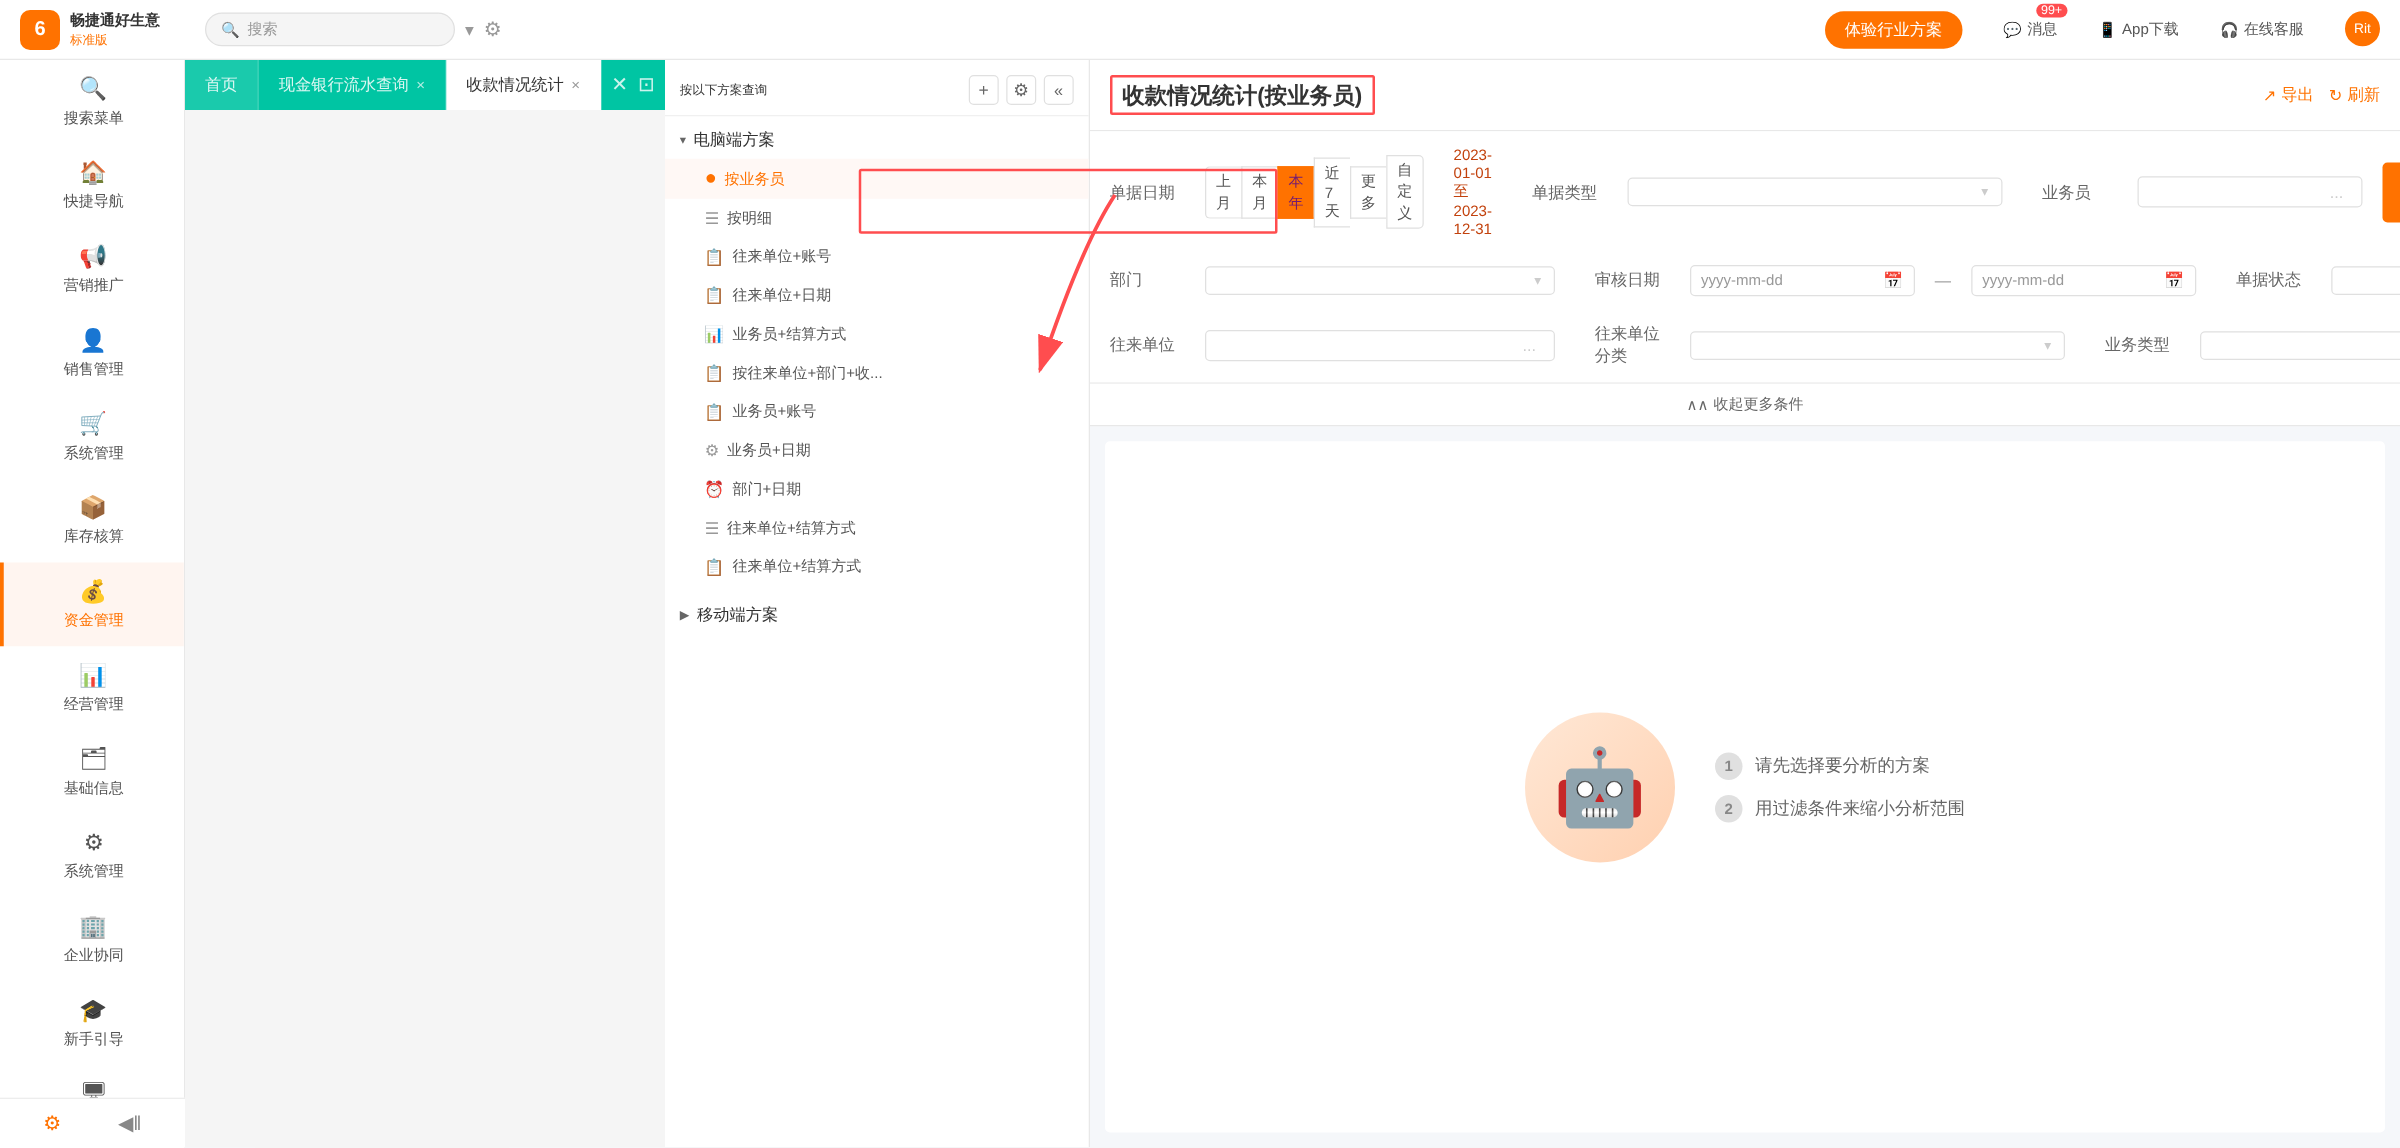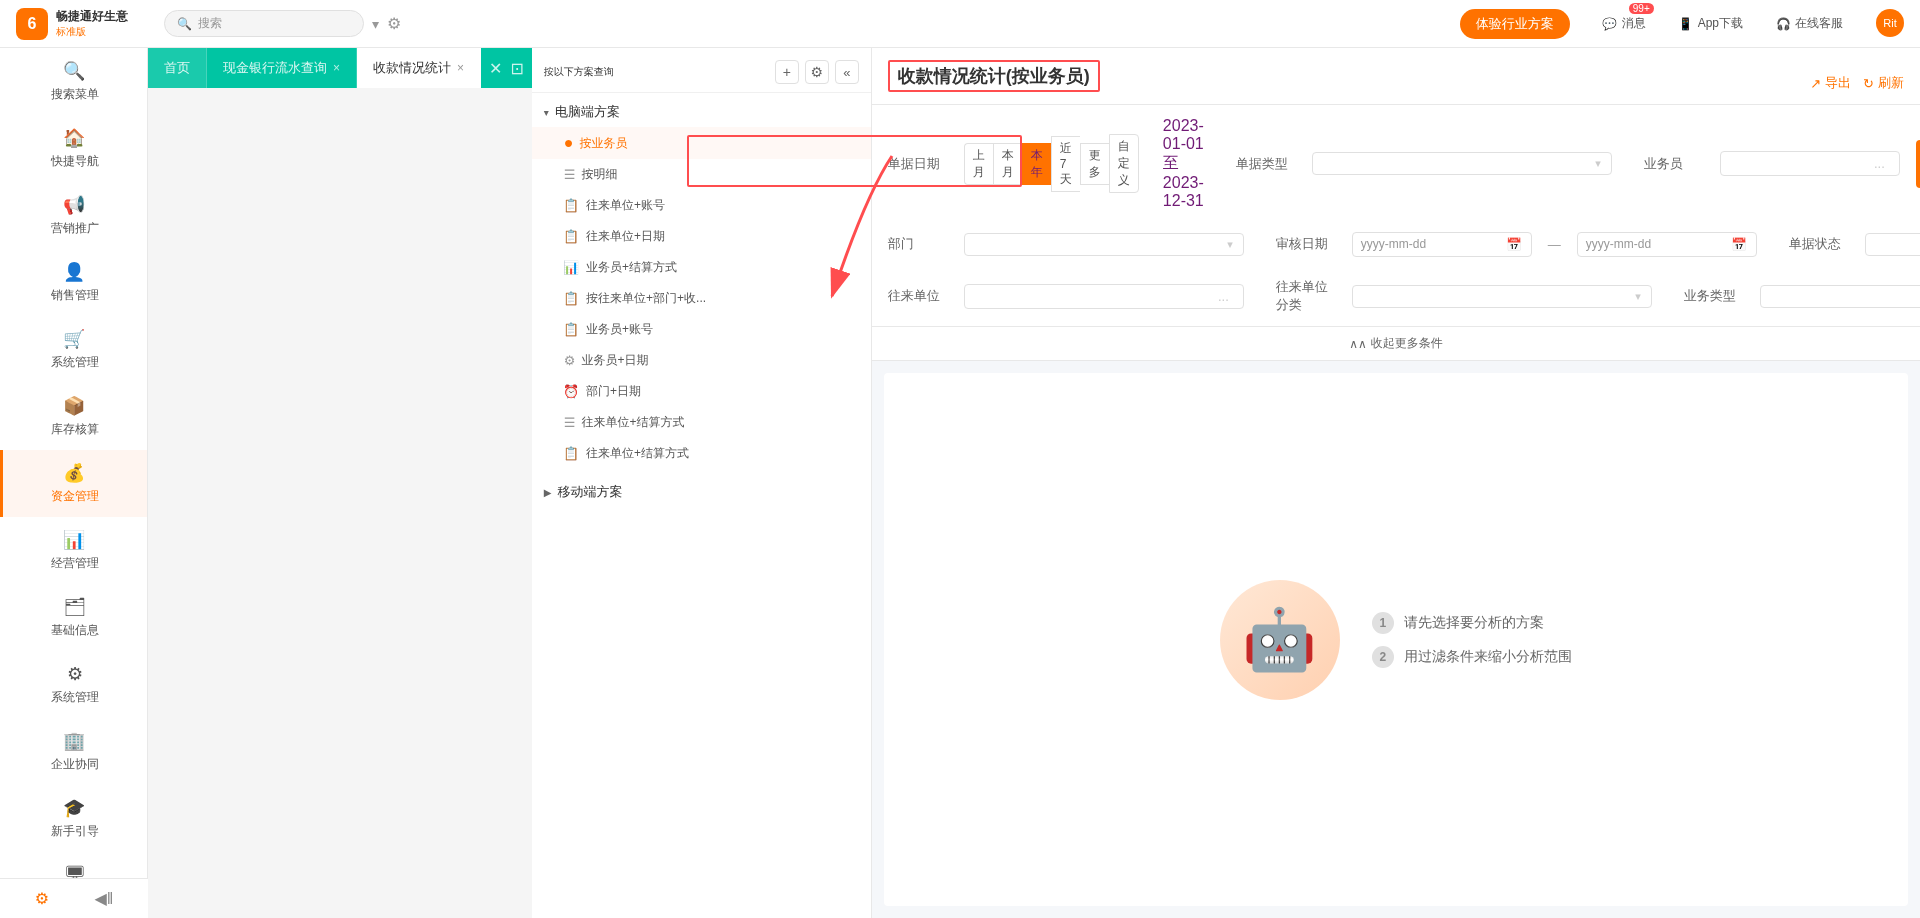--- a/index.html
+++ b/index.html
@@ -213,21 +213,21 @@
       flex-direction: column;
       background: #f5f7fa;
       overflow: hidden;
     }
 
     
     .page-header {
       background: #fff;
       padding: 12px 16px;
       display: flex;
-      align-items: flex-end;
+      align-items: center;
       justify-content: space-between;
       border-bottom: 1px solid #e8e8e8;
     }
     .page-title {
       font-size: 18px;
       font-weight: bold;
       color: #333;
       border: 2px solid #ff4d4f;
       padding: 2px 8px;
       border-radius: 2px;
@@ -263,21 +263,21 @@
       padding: 3px 8px;
       font-size: 12px;
       color: #555;
       cursor: pointer;
       border: 1px solid #e0e0e0;
       border-right: none;
     }
     .date-tab:first-child { border-radius: 4px 0 0 4px; }
     .date-tab:last-child { border-radius: 0 4px 4px 0; border-right: 1px solid #e0e0e0; }
     .date-tab.active { background: #ff7200; color: #701a75; border-color: #ff7200; }
-    .date-range-text { font-size: 16px; color: #701a75; margin-left: 8px; }
+    .date-range-text { font-size: 12px; color: #c2410c; margin-left: 8px; }
     .filter-select {
       display: flex; align-items: center; gap: 4px;
       border: 1px solid #e0e0e0;
       border-radius: 4px;
       padding: 4px 10px;
       min-width: 200px;
       font-size: 13px;
       color: #999;
       cursor: pointer;
       background: #fff;

